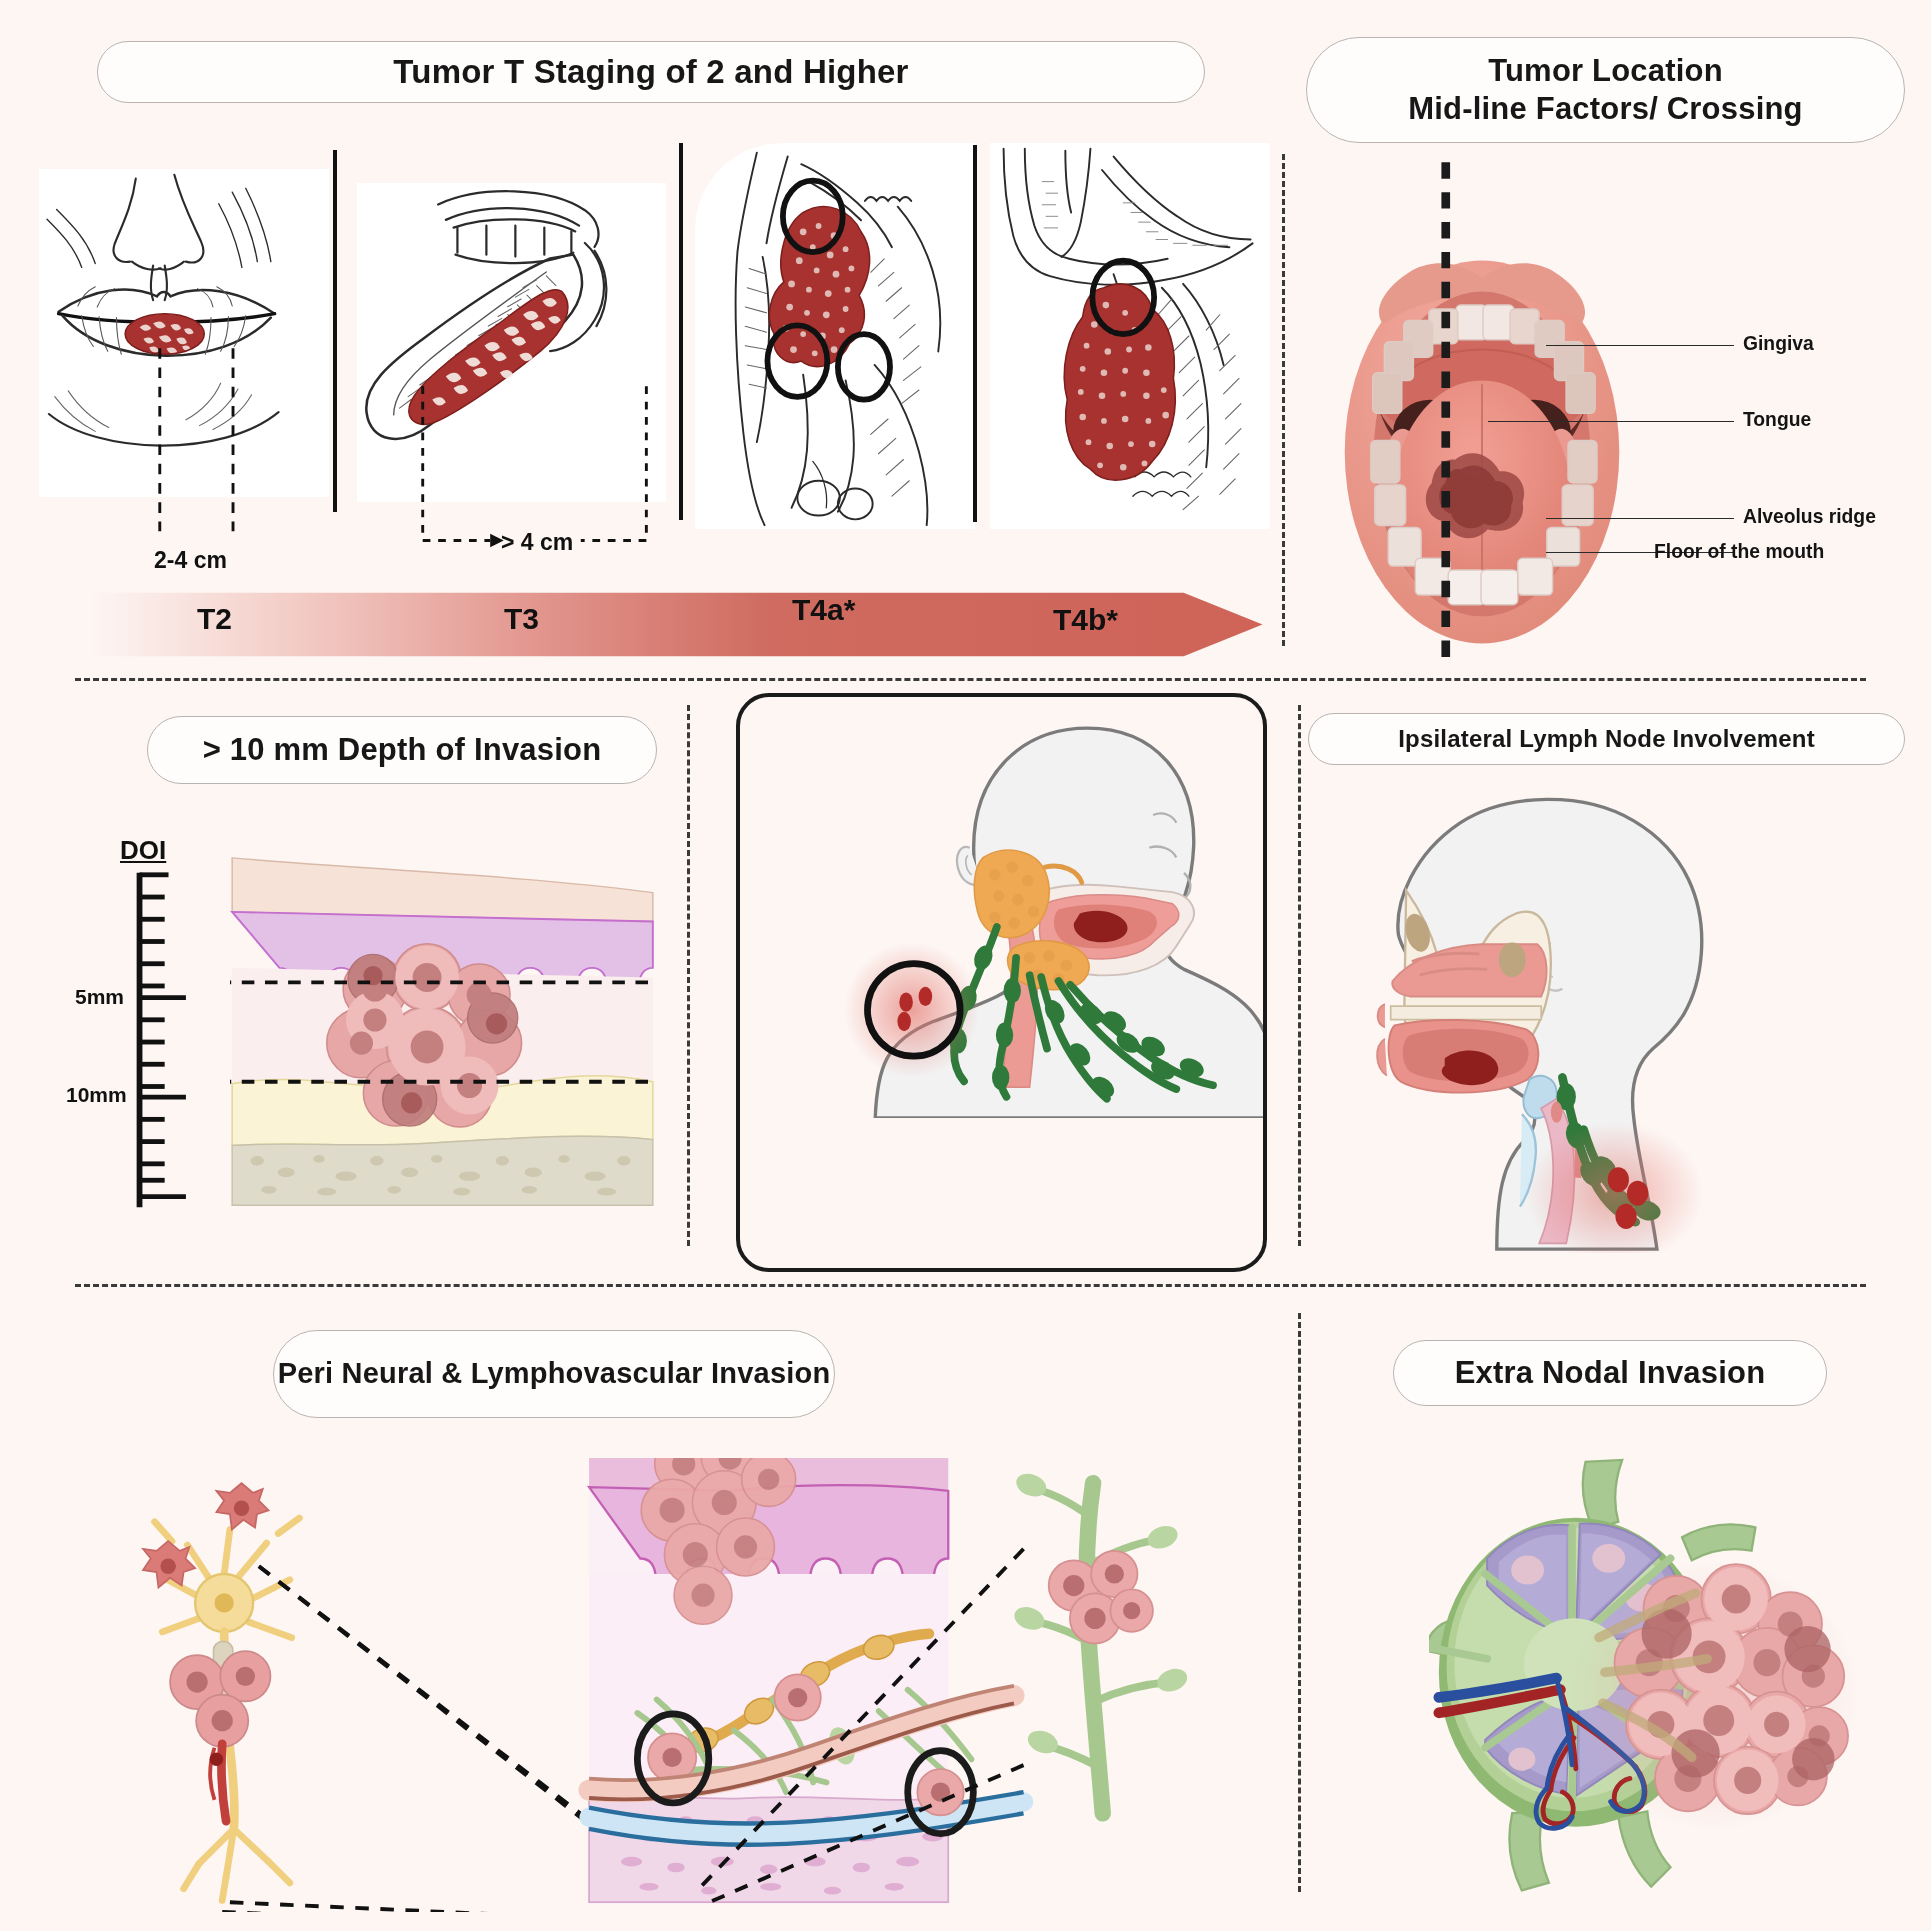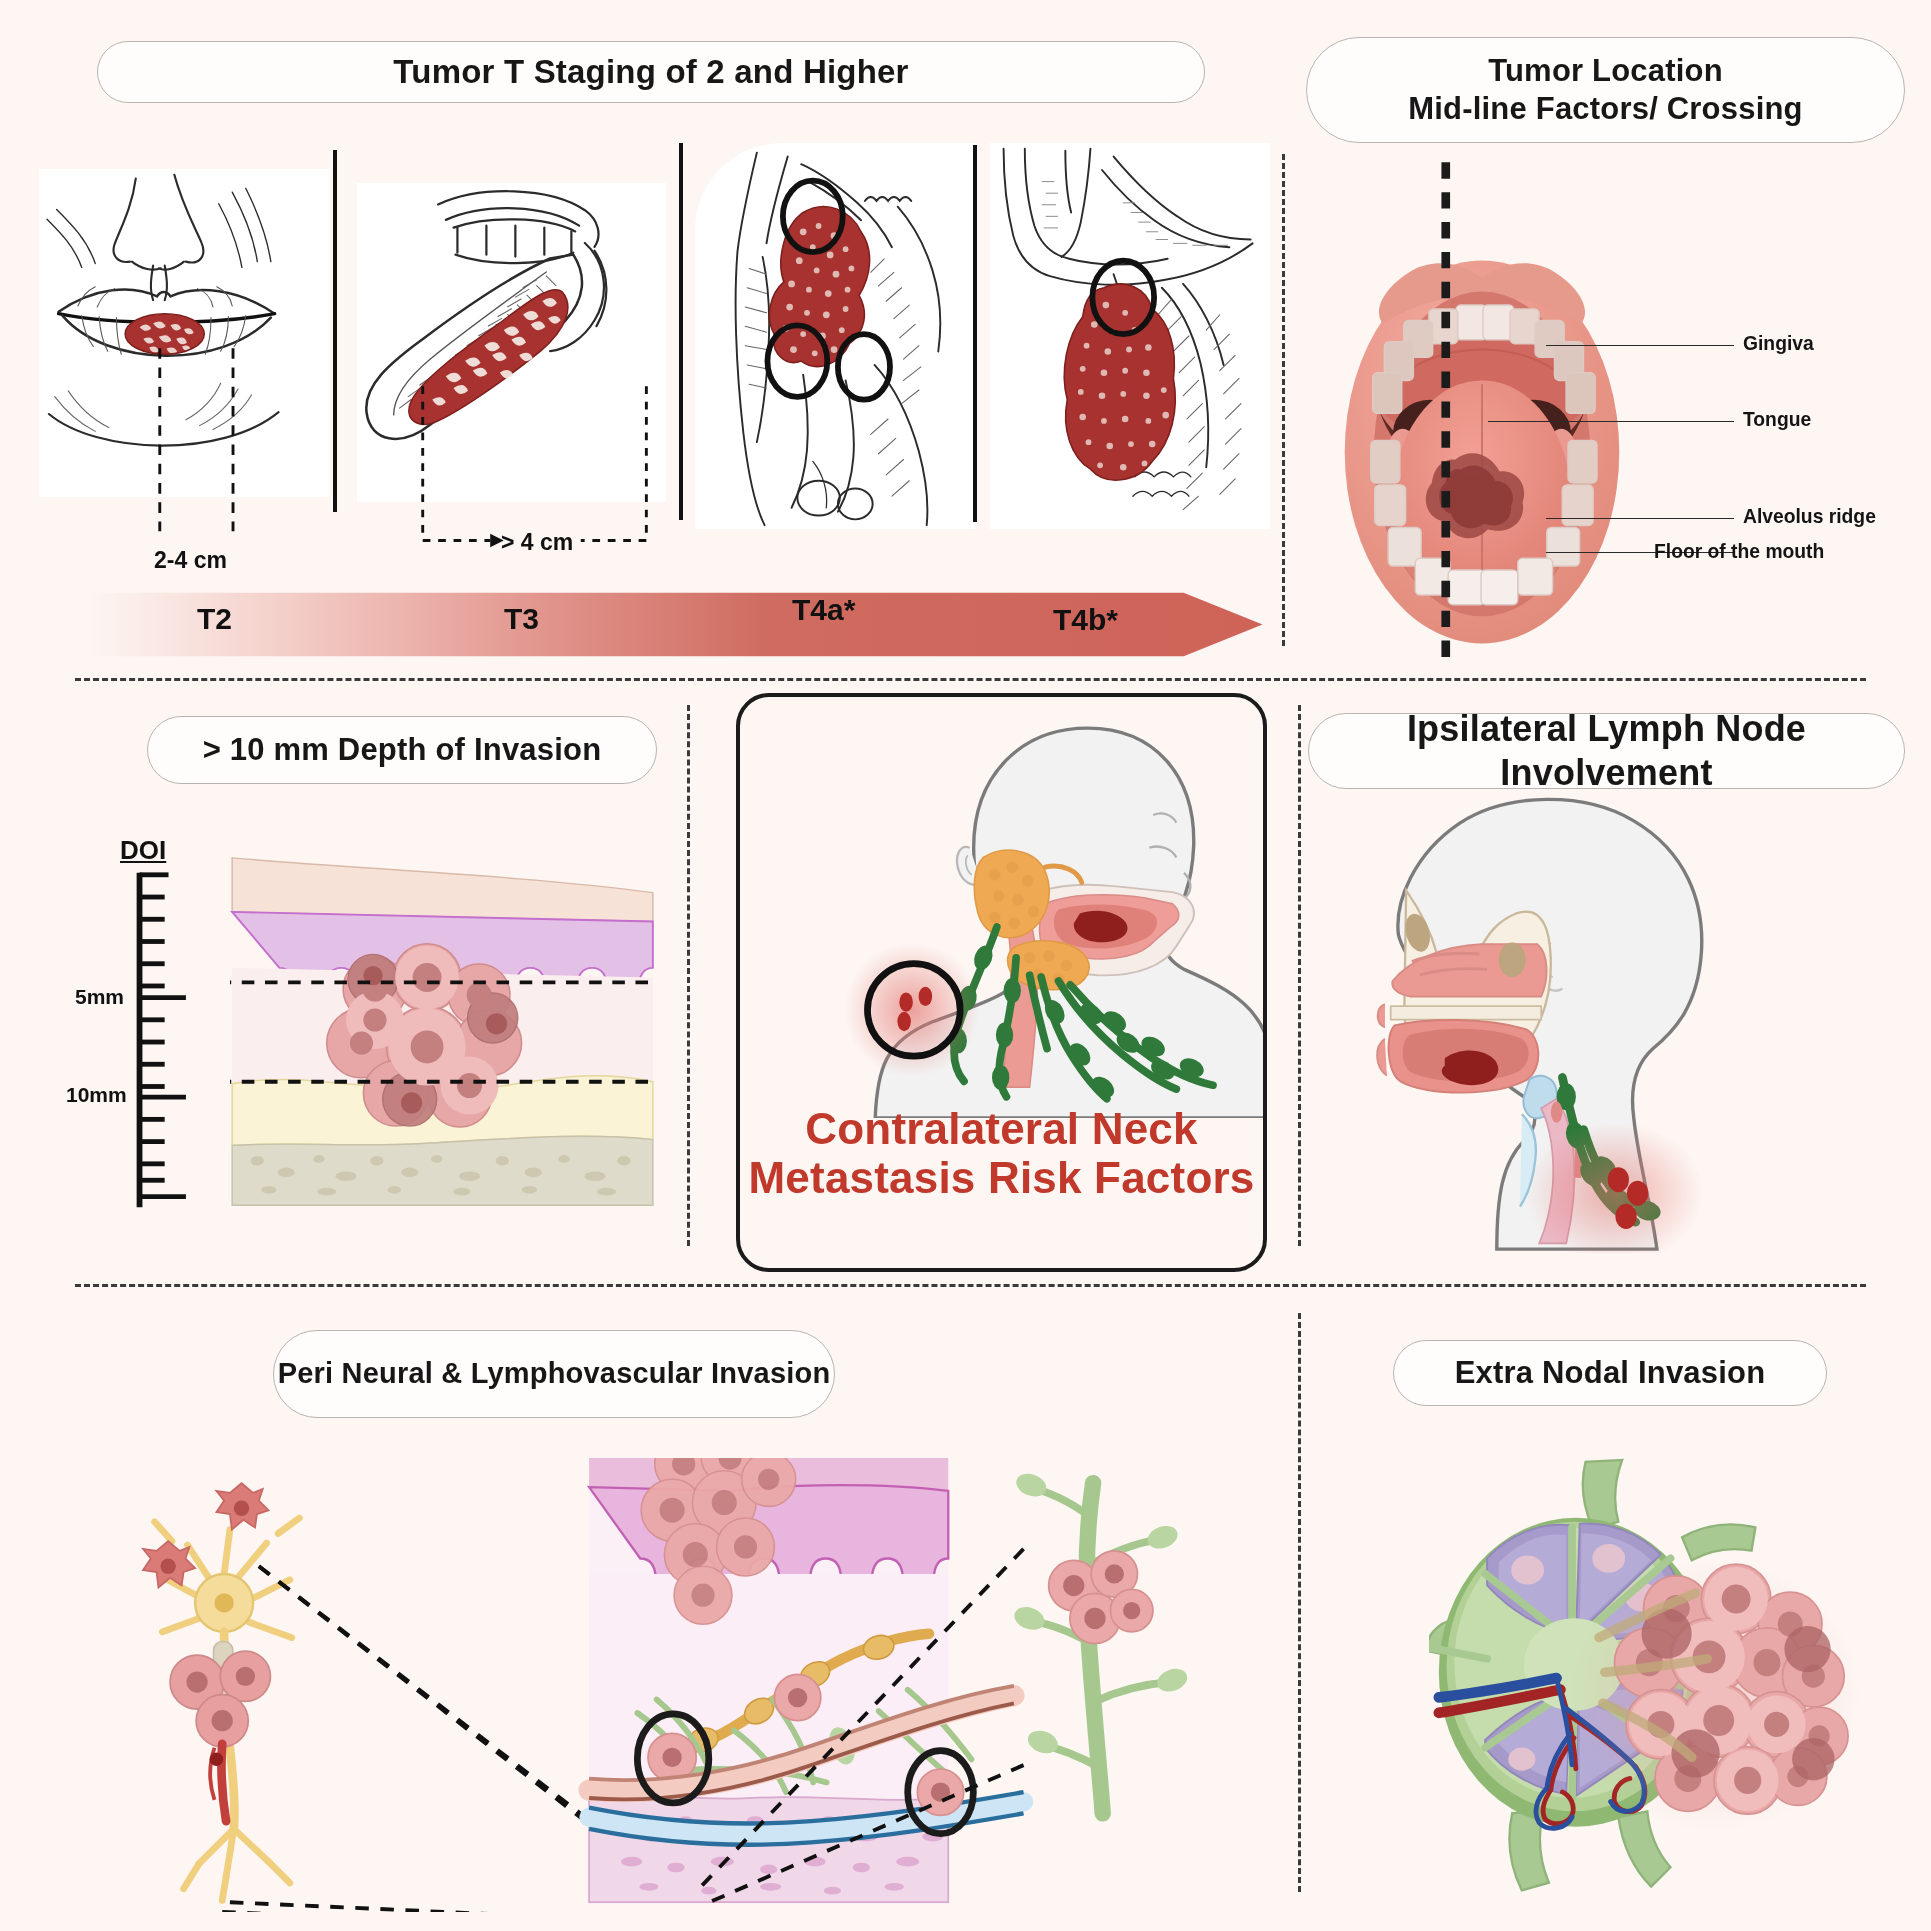--- a/index.html
+++ b/index.html
@@ -683,29 +683,25 @@
       </radialGradient>
       <circle cx="178" cy="318" r="70" fill="url(#metaGlow)"></circle>
       <g fill="#b22b28">
         <ellipse cx="172" cy="310" rx="7" ry="10"></ellipse>
         <ellipse cx="192" cy="304" rx="7" ry="10"></ellipse>
         <ellipse cx="170" cy="330" rx="7" ry="10"></ellipse>
       </g>
       <circle cx="180" cy="318" r="48" fill="none" stroke="#111" stroke-width="7"></circle>
     </svg>
 
-    <div class="center-title" style="top:407px;">
-      <div>Contralateral Neck</div>
-      <div>Metastasis Risk Factors</div>
-    </div>
   </div>
 
   <div class="vdash" style="left:1298px;top:705px;height:541px;"></div>
 
-  <div class="pill" style="left:1308px;top:713px;width:597px;height:76px;font-size:36px;">
+  <div class="pill" style="left:1308px;top:713px;width:597px;height:52px;font-size:24px;">
     <span>Ipsilateral Lymph Node Involvement</span>
   </div>
 
   <div class="art" style="left:1352px;top:790px;width:415px;height:463px;">
     <svg width="415" height="463" viewBox="0 0 430 480">
 
       <path d="M150 476 C150 420 156 386 178 364 C196 346 190 330 178 318
                C150 300 116 268 92 226 C70 190 52 168 48 150
                C44 116 64 66 112 34 C162 2 242 2 292 32
                C346 64 366 116 362 170 C358 224 334 250 312 268

